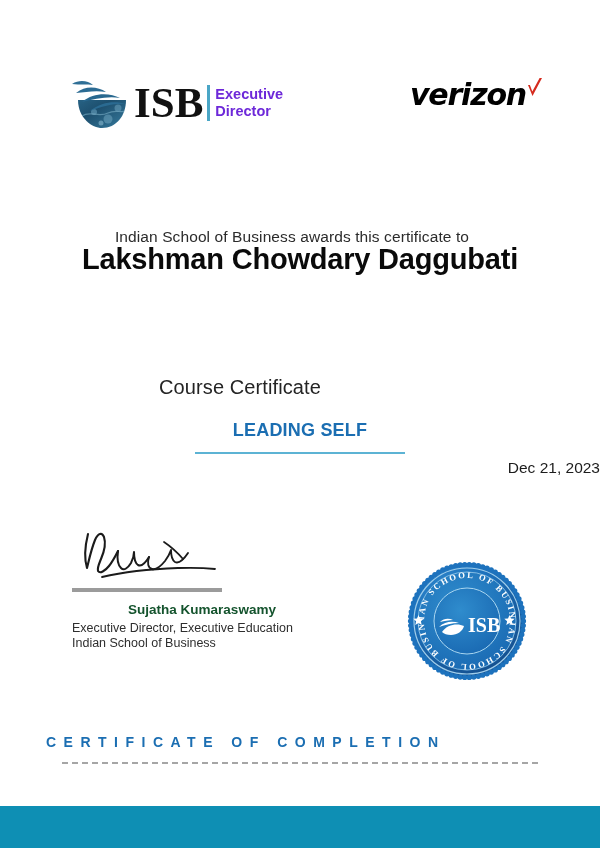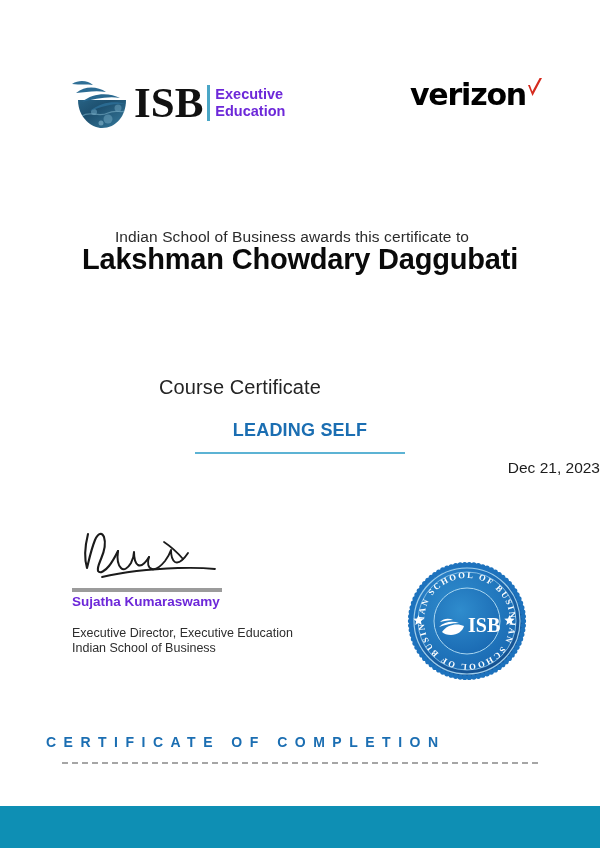--- a/index.html
+++ b/index.html
@@ -72,20 +72,21 @@
     display: flex;
     align-items: flex-start;
   }
   .verizon-word {
     font-family: "DejaVu Sans", sans-serif;
     font-size: 30px;
     font-weight: 700;
     color: #000000;
     letter-spacing: -1.2px;
     line-height: 30px;
+    font-style: italic;
   }
   .verizon-check {
     width: 16px;
     height: 20px;
     margin-left: 1px;
     margin-top: -2px;
   }
 
   
   .awards-line {
@@ -162,28 +163,29 @@
     height: 62px;
     margin-left: 6px;
   }
   .sig-rule {
     width: 150px;
     height: 4px;
     background: #9b9b9b;
     margin-top: 2px;
   }
   .sig-name {
-    margin-top: 2px;
+    margin-top: 10px;
     font-size: 13.5px;
     font-weight: 700;
-    color: #6d28d9;
+    color: #14532d;
     letter-spacing: 0px;
+    text-align: center;
   }
   .sig-role {
-    margin-top: 17px;
+    margin-top: 4px;
     font-size: 12.5px;
     color: #2e2e2e;
     line-height: 15px;
   }
 
   
   .seal {
     position: absolute;
     left: 406px;
     top: 560px;
@@ -250,21 +252,21 @@
         </g>
         <path d="M4 12 C12 7 20 9 25 13 C19 12 12 13 4 12 Z" fill="#2f6f96"></path>
         <path d="M8 21 C18 13 30 15 38 20 C28 18 18 20 8 21 Z" fill="#2b6b93"></path>
         <path d="M14 30 C26 20 42 21 52 26 C40 24 26 27 14 30 Z" fill="#28688f"></path>
         <path d="M22 39 C34 29 48 29 58 32 C46 31 33 35 22 39 Z" fill="#2a6a91"></path>
       </svg>
       <div class="isb-word">ISB</div>
       <div class="isb-divider"></div>
       <div class="isb-sub">
         <div>Executive</div>
-        <div>Education</div>
+        <div>Director</div>
       </div>
     </div>
 
     <div class="verizon-logo">
       <div class="verizon-word">verizon</div>
       <svg class="verizon-check" viewBox="0 0 16 20">
         <path d="M1 7 L5.5 18 L15 0 L12.6 0 L5.3 13.4 L2.9 7 Z" fill="#d52b1e"></path>
       </svg>
     </div>
 

